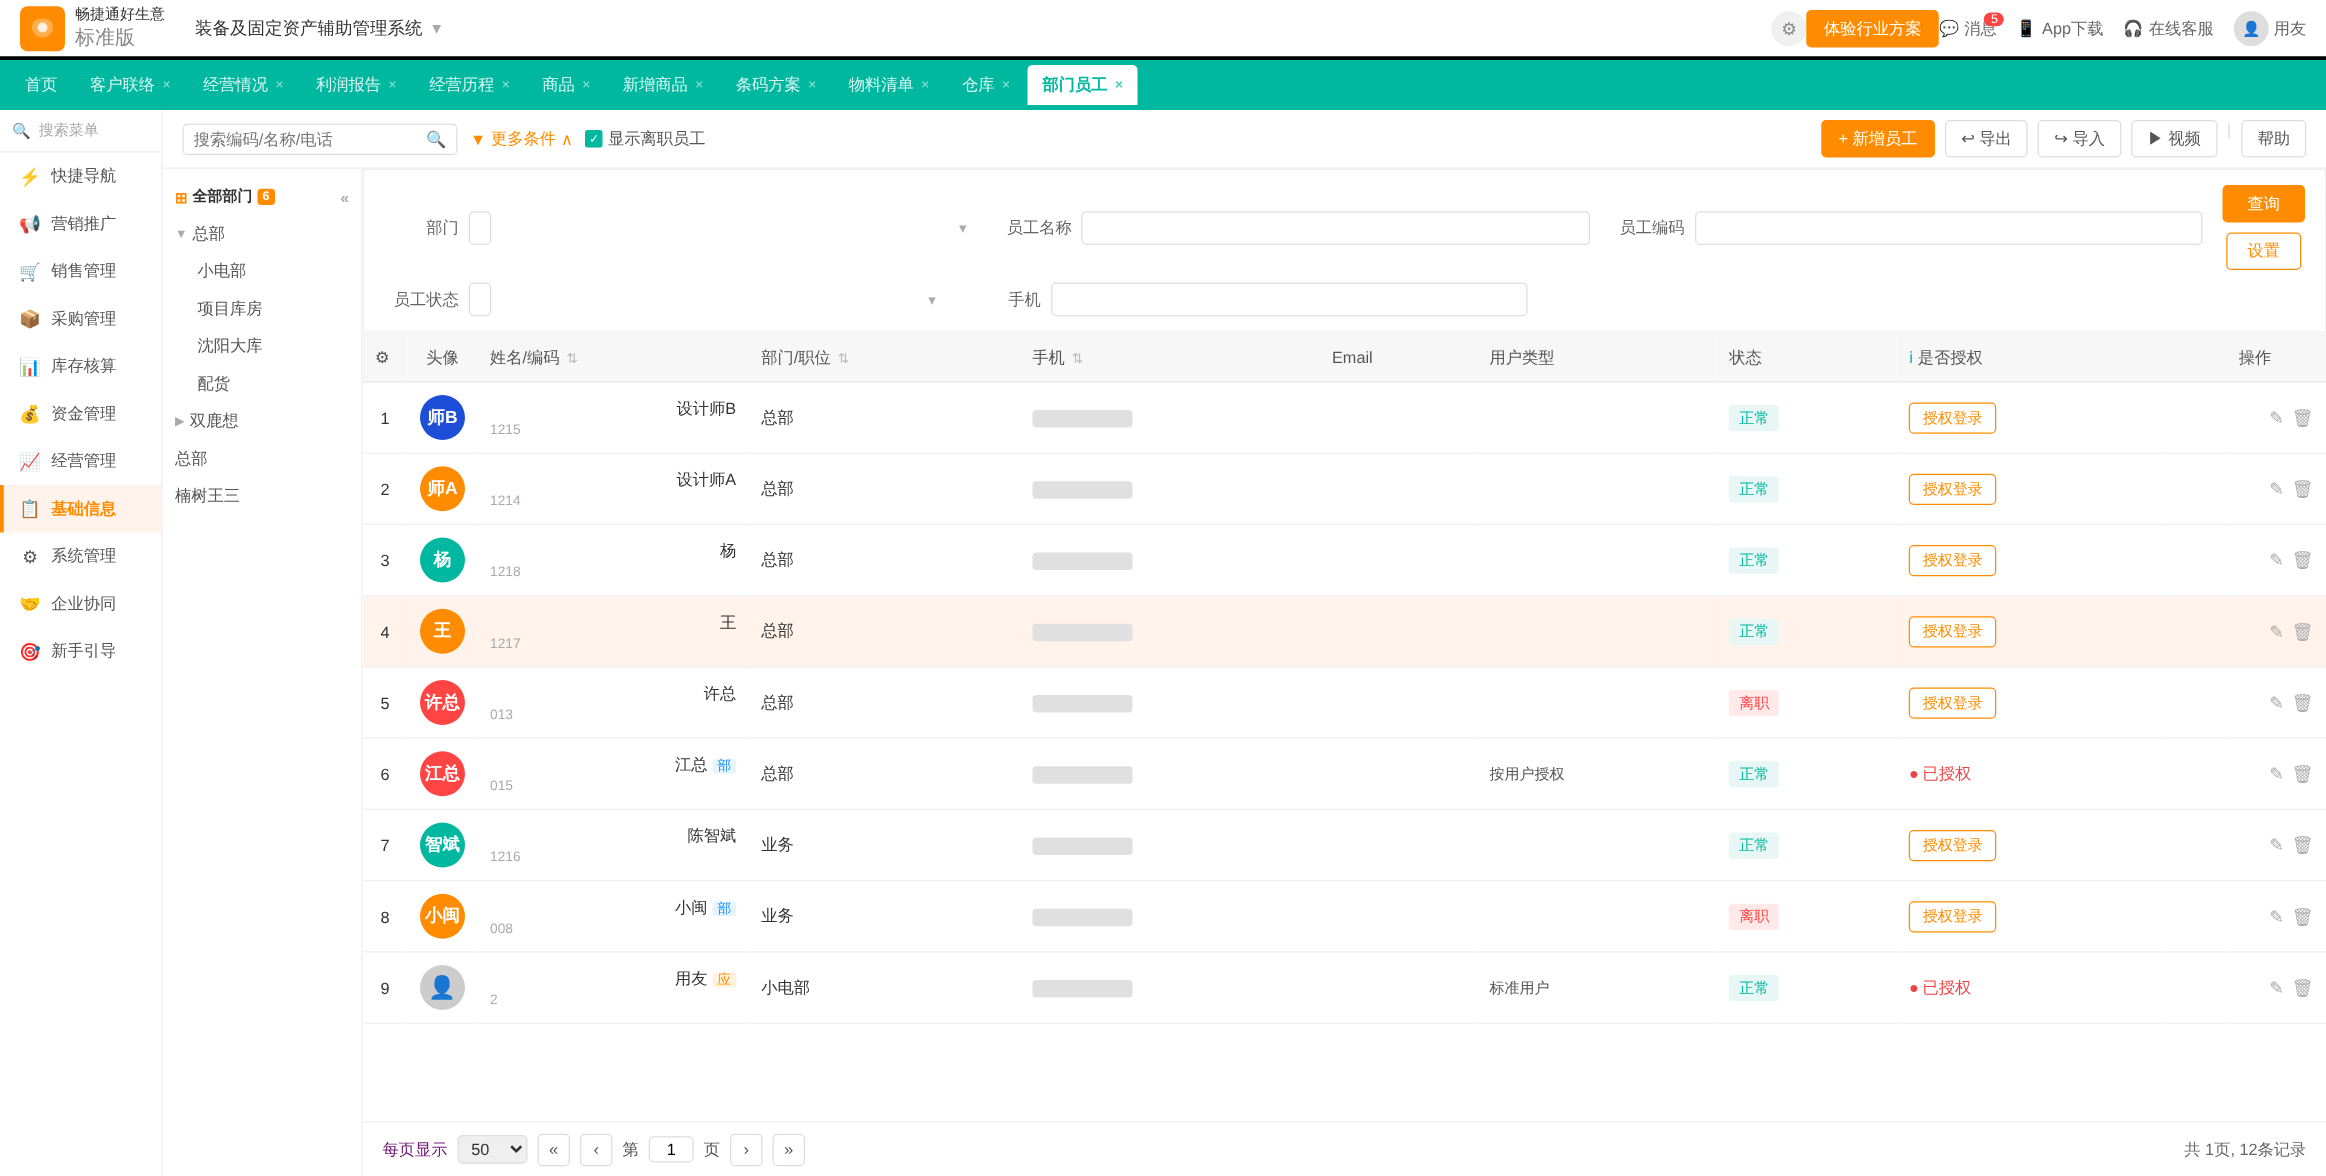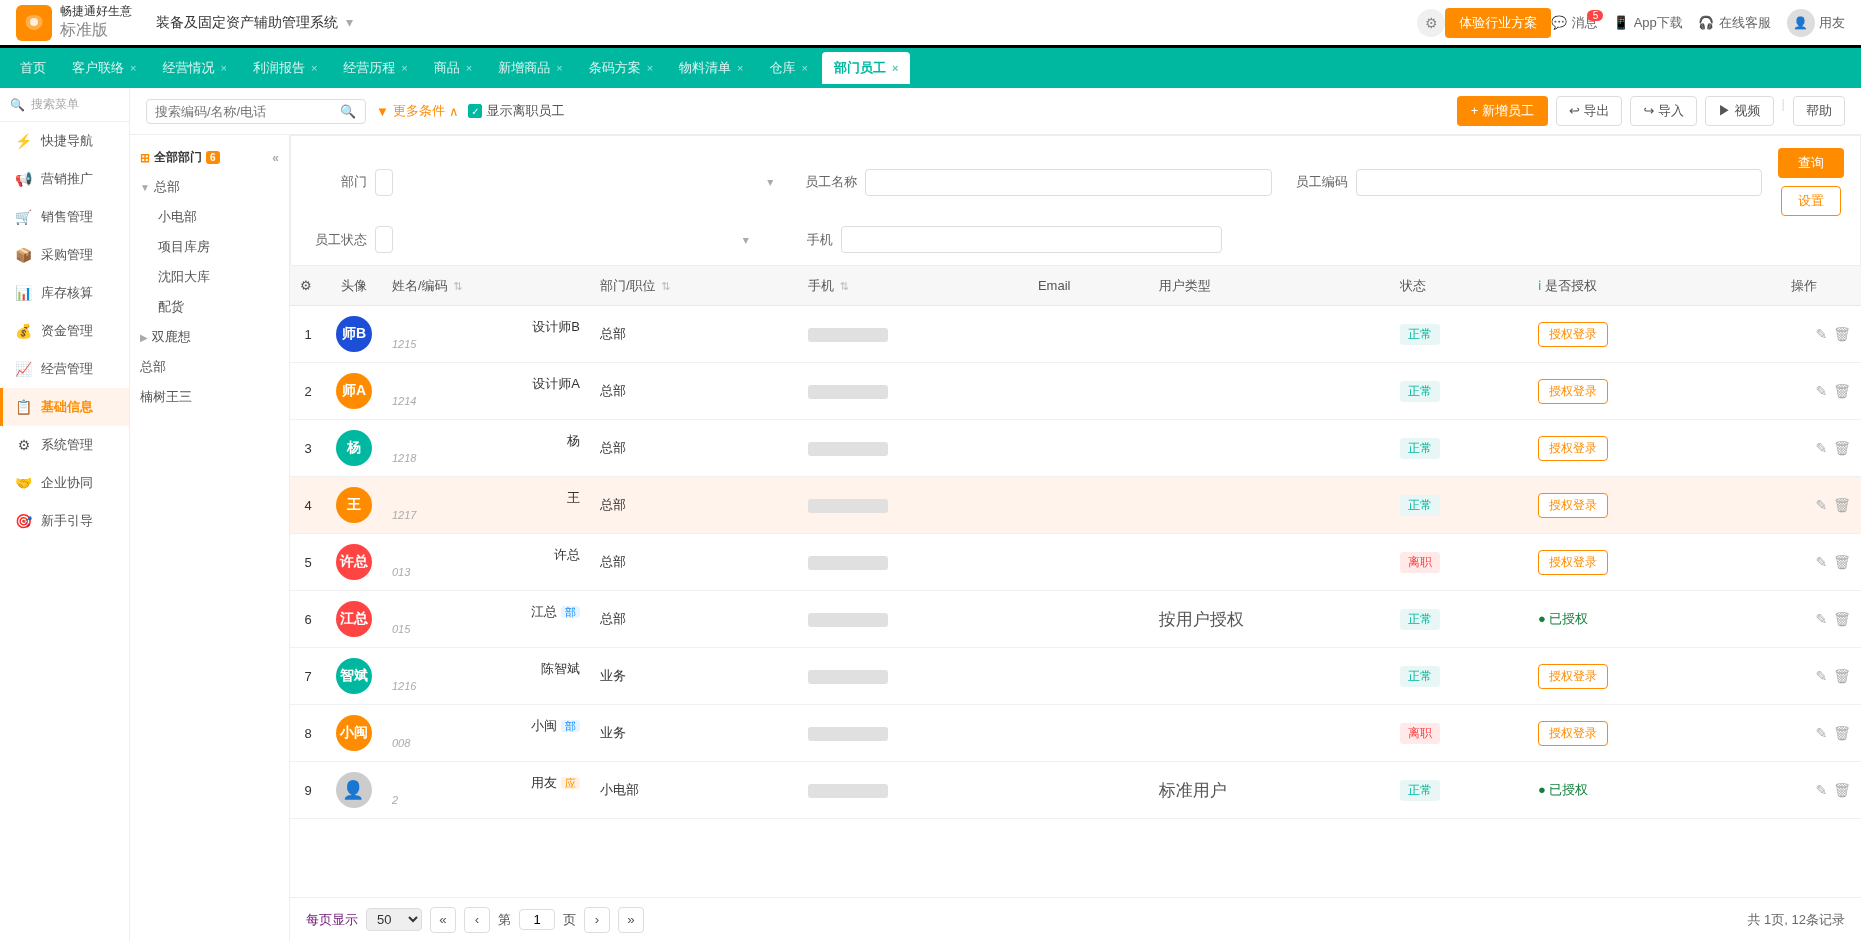--- a/index.html
+++ b/index.html
@@ -242,34 +242,34 @@
     }
     tbody td.center { text-align: center; }
     .avatar-circle {
       width: 36px; height: 36px; border-radius: 50%;
       display: flex; align-items: center; justify-content: center;
       color: #fff; font-size: 14px; font-weight: bold;
       margin: 0 auto;
     }
     .name-code { display: flex; flex-direction: column; gap: 2px; }
     .emp-name { font-size: 13px; color: #333; text-align: right; }
-    .emp-code { font-size: 11px; color: #aaa; font-style: italic; }
+    .emp-code { font-size: 11px; color: #aaa; }
     .status-badge {
       display: inline-block; padding: 2px 8px;
       border-radius: 3px; font-size: 12px;
     }
     .status-normal { background: #e8f7f5; color: #00b8a0; }
     .status-resigned { background: #ffe9e9; color: #ff4444; }
     .auth-btn {
       background: #fff; color: #ff8c00; border: 1px solid #ff8c00;
       border-radius: 4px; padding: 3px 10px; font-size: 12px; cursor: pointer;
     }
-    .auth-granted { color: #15803d; font-size: 13px; text-align: right; }
+    .auth-granted { color: #ef4444; font-size: 13px; text-align: right; }
     .auth-granted::before { content: '●'; margin-right: 3px; }
-    .user-auth-tag { color: #555; font-size: 17px; }
+    .user-auth-tag { color: #555; font-size: 12px; }
     .op-btns { display: flex; gap: 6px; justify-content: flex-end; }
     .op-btn { color: #aaa; cursor: pointer; font-size: 14px; }
     .dept-tag-blue { background: #e6f4ff; color: #1890ff; border-radius: 3px; font-size: 11px; padding: 0 4px; margin-left: 4px; }
     .dept-tag-orange { background: #fff3e0; color: #ff8c00; border-radius: 3px; font-size: 11px; padding: 0 4px; margin-left: 4px; }
     .phone-blur { display: inline-block; width: 80px; height: 14px; background: #e0e0e0; border-radius: 3px; vertical-align: middle; }
 
     
     .pagination-bar {
       height: 44px;
       background: #fff;

